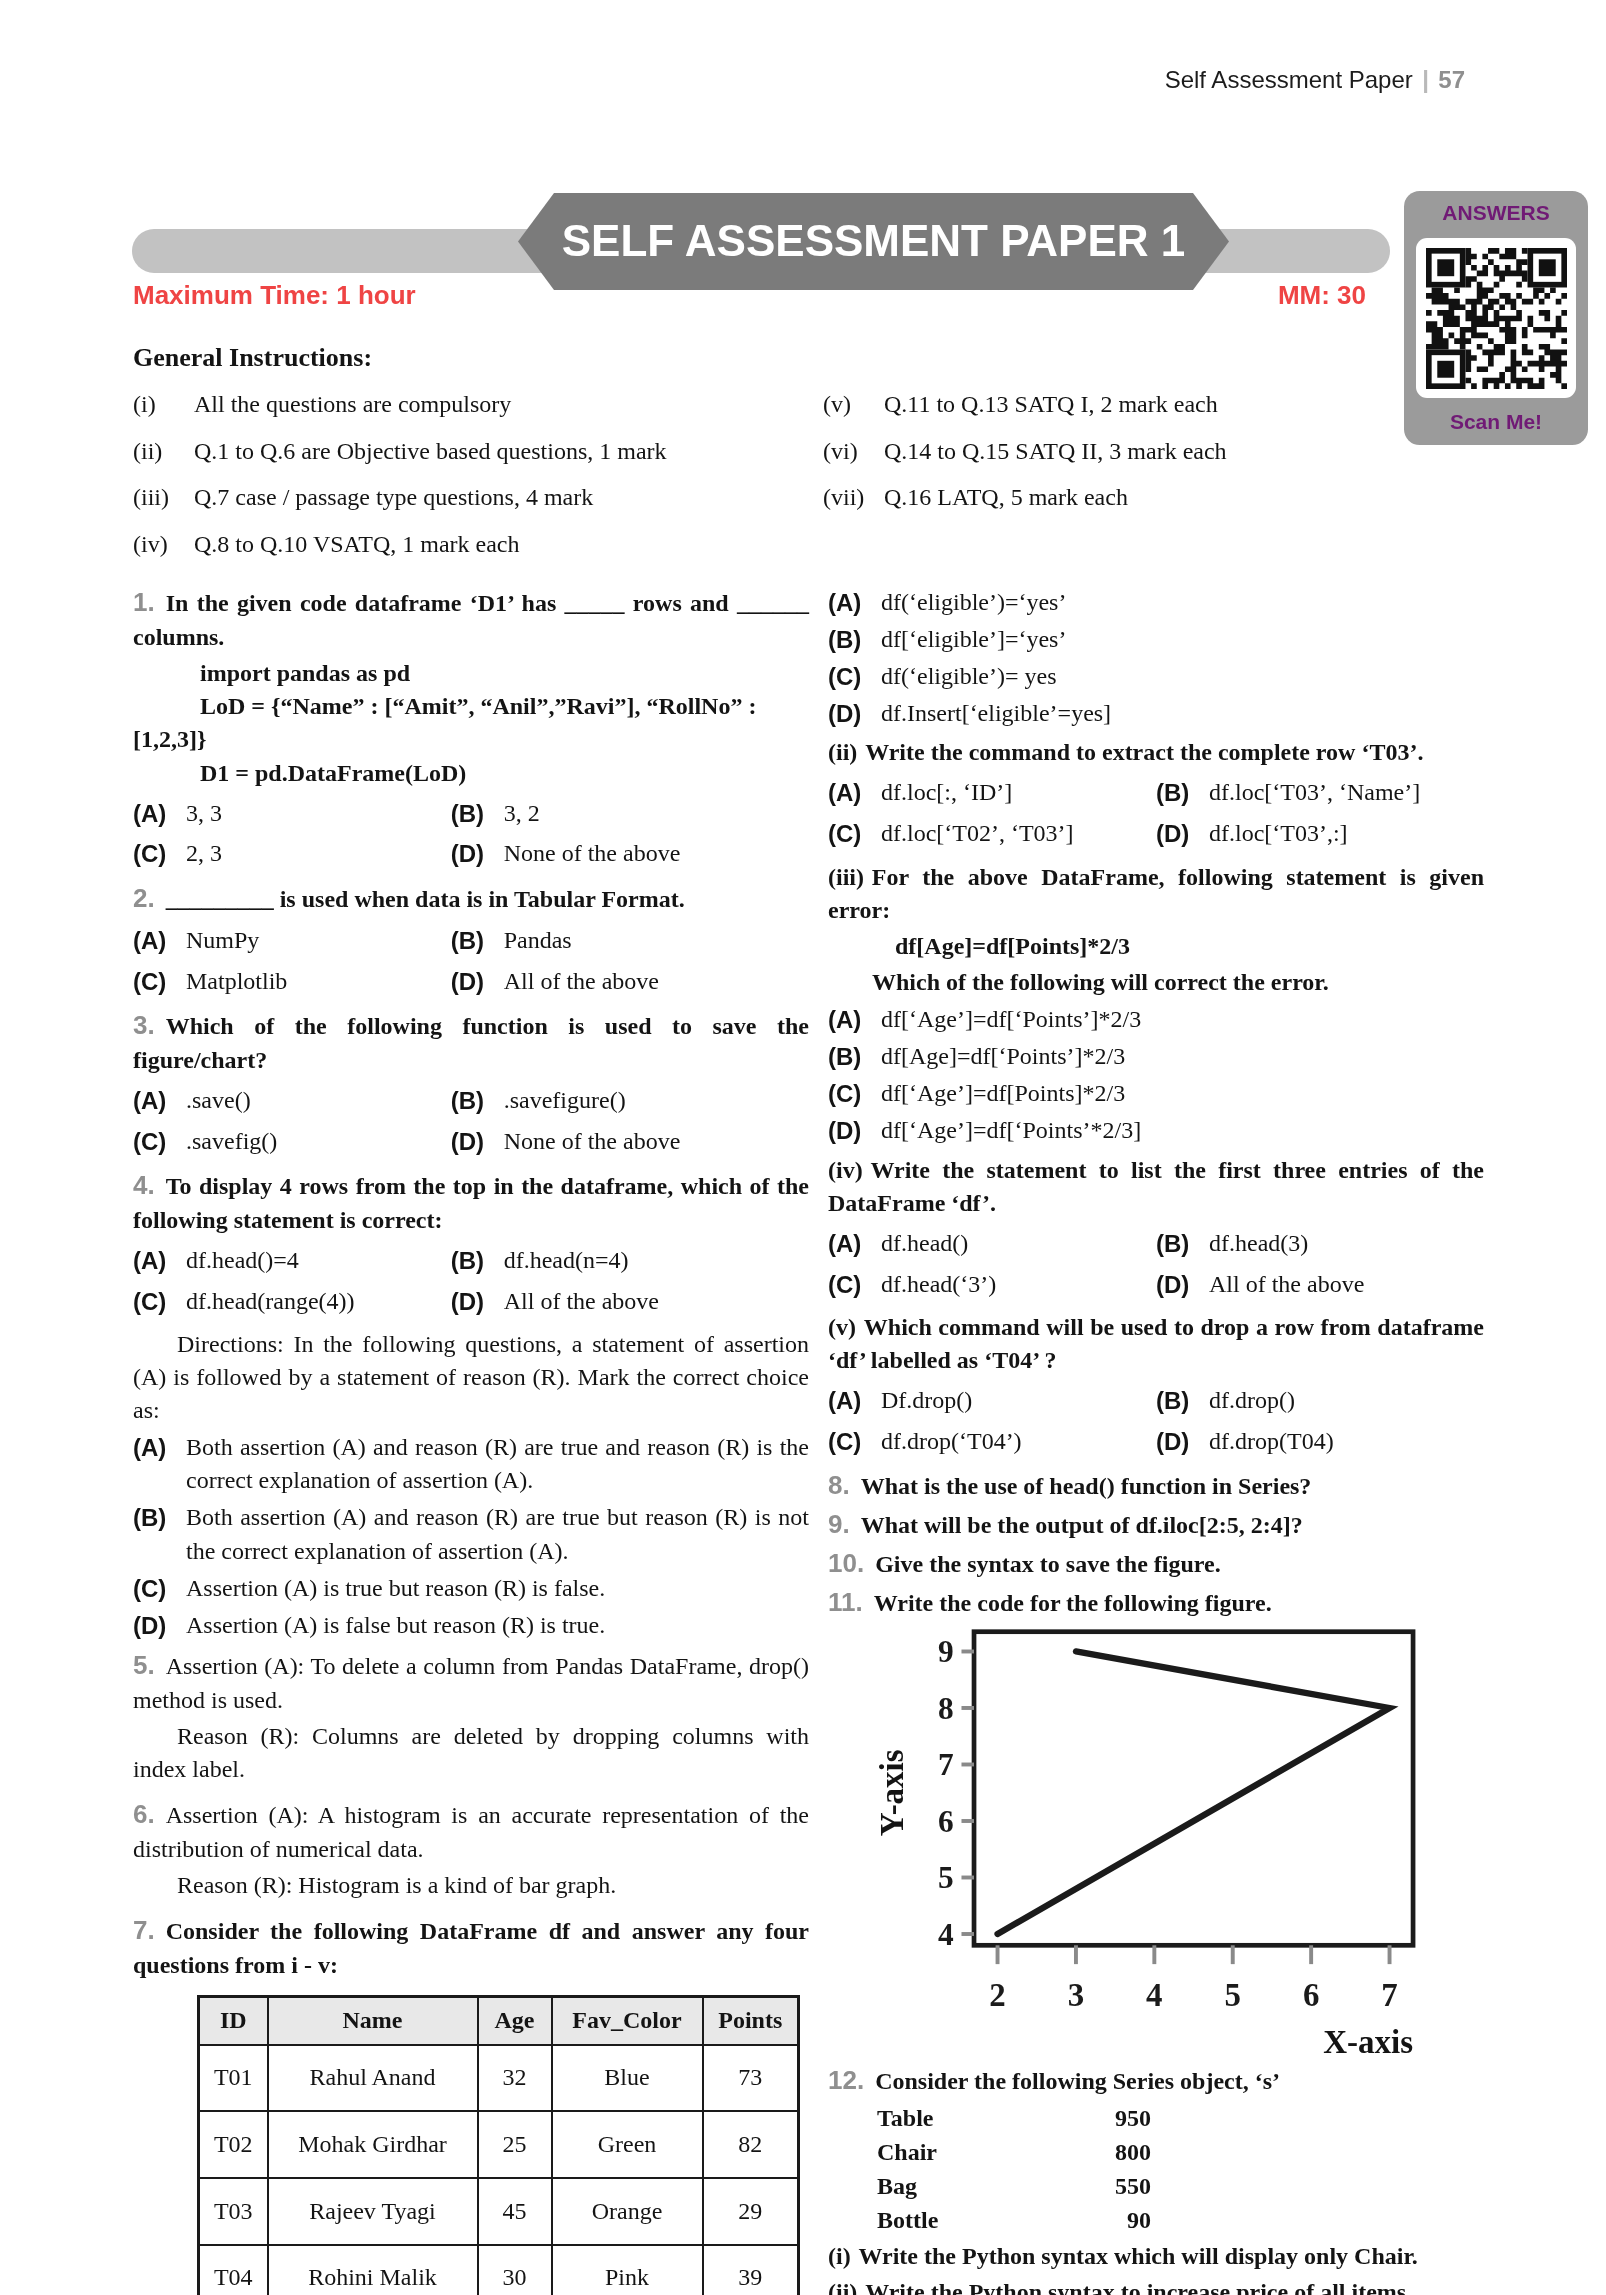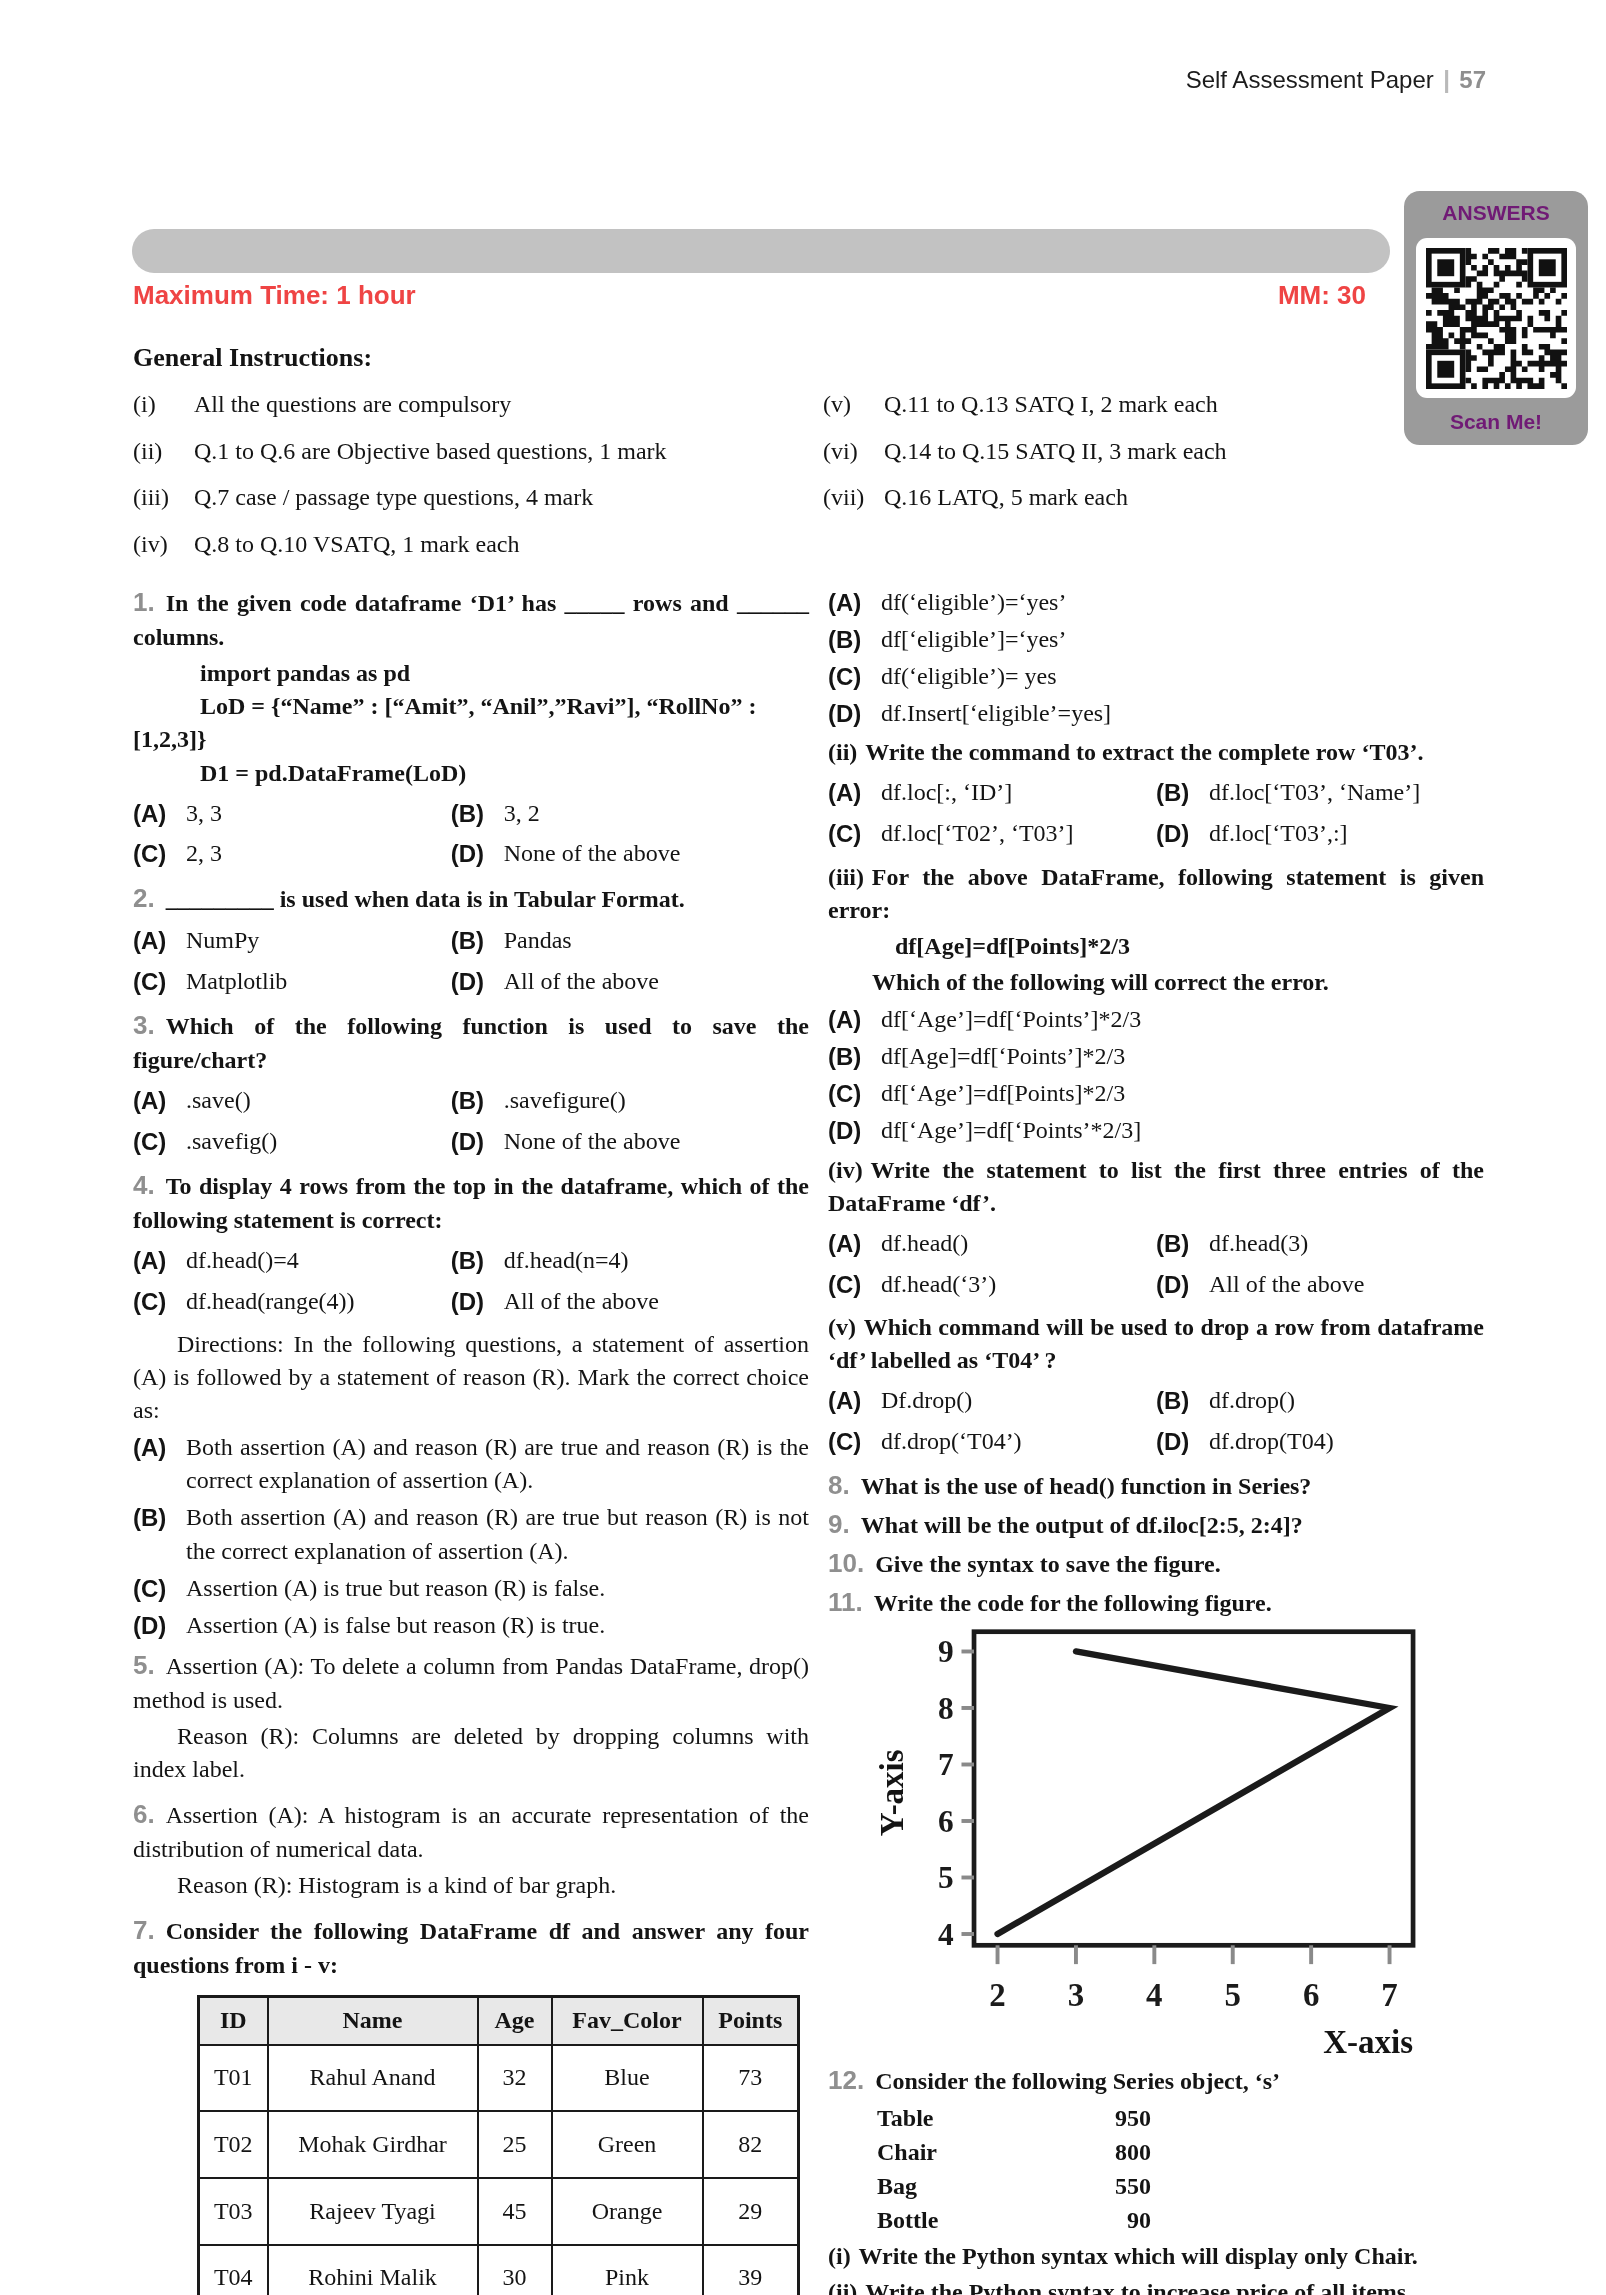--- a/index.html
+++ b/index.html
@@ -1,19 +1,19 @@
 <!DOCTYPE html>
 <html style="font-size:12.6px"><head>
 <meta charset="utf-8">
 <style>
   html,body{margin:0;padding:0;background:#ffffff;}
   .page{position:relative;width:1607px;height:2295px;background:#fff;overflow:hidden;
         font-family:"Liberation Serif", serif;font-size:24px;line-height:1.38;color:#141414;}
   
-  .runhead{position:absolute;top:63px;right:121px;font-family:"Liberation Sans",sans-serif;
+  .runhead{position:absolute;top:63px;right:142px;font-family:"Liberation Sans",sans-serif;
            font-size:24px;color:#1c1c1c;white-space:nowrap;margin-left:20px;}
   .runhead .sep{color:#b9b9b9;font-weight:700;margin:0 9.4px;}
   .runhead .num{color:#8f8f8f;font-weight:700;}
   
   .bar{position:absolute;left:132px;top:229px;width:1258px;height:44px;background:#c2c2c2;border-radius:22px;}
   .ribbon{position:absolute;left:518px;top:193px;width:711px;height:97px;background:#7b7b7b;
           clip-path:polygon(36px 0,675px 0,100% 50%,675px 100%,36px 100%,0 50%);
           display:flex;align-items:center;justify-content:center;}
   .ribbon .t{color:#fff;font-family:"Liberation Sans",sans-serif;font-weight:700;font-size:44px;letter-spacing:0px;white-space:nowrap;}
   
@@ -68,20 +68,23 @@
 </head>
 <body>
 
 <div class="page">
 
   <div class="runhead">
     <span>Self Assessment Paper</span><span class="sep">|</span><span class="num">57</span>
   </div>
 
   <div class="bar"></div>
+  <div class="ribbon">
+    <span class="t">SELF ASSESSMENT PAPER 1</span>
+  </div>
 
   <div class="qrpanel">
     <div class="qrlabel">ANSWERS</div>
     <div class="qrbox">
       <svg id="qr-svg" width="141" height="141" viewBox="0 0 180 180">
           <path d="M50.4 0.0h7.2v7.2h-7.2zM79.2 0.0h7.2v7.2h-7.2zM86.4 0.0h7.2v7.2h-7.2zM100.8 0.0h7.2v7.2h-7.2zM108.0 0.0h7.2v7.2h-7.2zM122.4 0.0h7.2v7.2h-7.2zM50.4 7.2h7.2v7.2h-7.2zM57.6 7.2h7.2v7.2h-7.2zM72.0 7.2h7.2v7.2h-7.2zM93.6 7.2h7.2v7.2h-7.2zM100.8 7.2h7.2v7.2h-7.2zM108.0 7.2h7.2v7.2h-7.2zM50.4 14.4h7.2v7.2h-7.2zM79.2 14.4h7.2v7.2h-7.2zM115.2 14.4h7.2v7.2h-7.2zM122.4 14.4h7.2v7.2h-7.2zM57.6 21.6h7.2v7.2h-7.2zM72.0 21.6h7.2v7.2h-7.2zM86.4 21.6h7.2v7.2h-7.2zM100.8 21.6h7.2v7.2h-7.2zM115.2 21.6h7.2v7.2h-7.2zM64.8 28.8h7.2v7.2h-7.2zM72.0 28.8h7.2v7.2h-7.2zM86.4 28.8h7.2v7.2h-7.2zM93.6 28.8h7.2v7.2h-7.2zM100.8 28.8h7.2v7.2h-7.2zM108.0 28.8h7.2v7.2h-7.2zM115.2 28.8h7.2v7.2h-7.2zM122.4 28.8h7.2v7.2h-7.2zM50.4 36.0h7.2v7.2h-7.2zM57.6 36.0h7.2v7.2h-7.2zM93.6 36.0h7.2v7.2h-7.2zM122.4 36.0h7.2v7.2h-7.2zM50.4 43.2h7.2v7.2h-7.2zM64.8 43.2h7.2v7.2h-7.2zM86.4 43.2h7.2v7.2h-7.2zM115.2 43.2h7.2v7.2h-7.2zM7.2 50.4h7.2v7.2h-7.2zM14.4 50.4h7.2v7.2h-7.2zM36.0 50.4h7.2v7.2h-7.2zM64.8 50.4h7.2v7.2h-7.2zM72.0 50.4h7.2v7.2h-7.2zM79.2 50.4h7.2v7.2h-7.2zM136.8 50.4h7.2v7.2h-7.2zM144.0 50.4h7.2v7.2h-7.2zM158.4 50.4h7.2v7.2h-7.2zM0.0 57.6h7.2v7.2h-7.2zM7.2 57.6h7.2v7.2h-7.2zM14.4 57.6h7.2v7.2h-7.2zM21.6 57.6h7.2v7.2h-7.2zM64.8 57.6h7.2v7.2h-7.2zM72.0 57.6h7.2v7.2h-7.2zM93.6 57.6h7.2v7.2h-7.2zM100.8 57.6h7.2v7.2h-7.2zM115.2 57.6h7.2v7.2h-7.2zM136.8 57.6h7.2v7.2h-7.2zM151.2 57.6h7.2v7.2h-7.2zM172.8 57.6h7.2v7.2h-7.2zM7.2 64.8h7.2v7.2h-7.2zM14.4 64.8h7.2v7.2h-7.2zM21.6 64.8h7.2v7.2h-7.2zM28.8 64.8h7.2v7.2h-7.2zM36.0 64.8h7.2v7.2h-7.2zM50.4 64.8h7.2v7.2h-7.2zM57.6 64.8h7.2v7.2h-7.2zM64.8 64.8h7.2v7.2h-7.2zM79.2 64.8h7.2v7.2h-7.2zM86.4 64.8h7.2v7.2h-7.2zM100.8 64.8h7.2v7.2h-7.2zM108.0 64.8h7.2v7.2h-7.2zM122.4 64.8h7.2v7.2h-7.2zM129.6 64.8h7.2v7.2h-7.2zM144.0 64.8h7.2v7.2h-7.2zM165.6 64.8h7.2v7.2h-7.2zM28.8 72.0h7.2v7.2h-7.2zM36.0 72.0h7.2v7.2h-7.2zM43.2 72.0h7.2v7.2h-7.2zM57.6 72.0h7.2v7.2h-7.2zM72.0 72.0h7.2v7.2h-7.2zM79.2 72.0h7.2v7.2h-7.2zM93.6 72.0h7.2v7.2h-7.2zM108.0 72.0h7.2v7.2h-7.2zM0.0 79.2h7.2v7.2h-7.2zM14.4 79.2h7.2v7.2h-7.2zM21.6 79.2h7.2v7.2h-7.2zM28.8 79.2h7.2v7.2h-7.2zM50.4 79.2h7.2v7.2h-7.2zM57.6 79.2h7.2v7.2h-7.2zM72.0 79.2h7.2v7.2h-7.2zM86.4 79.2h7.2v7.2h-7.2zM115.2 79.2h7.2v7.2h-7.2zM144.0 79.2h7.2v7.2h-7.2zM151.2 79.2h7.2v7.2h-7.2zM172.8 79.2h7.2v7.2h-7.2zM21.6 86.4h7.2v7.2h-7.2zM28.8 86.4h7.2v7.2h-7.2zM36.0 86.4h7.2v7.2h-7.2zM50.4 86.4h7.2v7.2h-7.2zM57.6 86.4h7.2v7.2h-7.2zM64.8 86.4h7.2v7.2h-7.2zM72.0 86.4h7.2v7.2h-7.2zM86.4 86.4h7.2v7.2h-7.2zM93.6 86.4h7.2v7.2h-7.2zM100.8 86.4h7.2v7.2h-7.2zM108.0 86.4h7.2v7.2h-7.2zM115.2 86.4h7.2v7.2h-7.2zM129.6 86.4h7.2v7.2h-7.2zM151.2 86.4h7.2v7.2h-7.2zM165.6 86.4h7.2v7.2h-7.2zM0.0 93.6h7.2v7.2h-7.2zM7.2 93.6h7.2v7.2h-7.2zM21.6 93.6h7.2v7.2h-7.2zM28.8 93.6h7.2v7.2h-7.2zM36.0 93.6h7.2v7.2h-7.2zM57.6 93.6h7.2v7.2h-7.2zM64.8 93.6h7.2v7.2h-7.2zM72.0 93.6h7.2v7.2h-7.2zM79.2 93.6h7.2v7.2h-7.2zM86.4 93.6h7.2v7.2h-7.2zM100.8 93.6h7.2v7.2h-7.2zM129.6 93.6h7.2v7.2h-7.2zM165.6 93.6h7.2v7.2h-7.2zM0.0 100.8h7.2v7.2h-7.2zM7.2 100.8h7.2v7.2h-7.2zM14.4 100.8h7.2v7.2h-7.2zM43.2 100.8h7.2v7.2h-7.2zM50.4 100.8h7.2v7.2h-7.2zM57.6 100.8h7.2v7.2h-7.2zM93.6 100.8h7.2v7.2h-7.2zM100.8 100.8h7.2v7.2h-7.2zM108.0 100.8h7.2v7.2h-7.2zM122.4 100.8h7.2v7.2h-7.2zM136.8 100.8h7.2v7.2h-7.2zM144.0 100.8h7.2v7.2h-7.2zM151.2 100.8h7.2v7.2h-7.2zM158.4 100.8h7.2v7.2h-7.2zM165.6 100.8h7.2v7.2h-7.2zM172.8 100.8h7.2v7.2h-7.2zM7.2 108.0h7.2v7.2h-7.2zM14.4 108.0h7.2v7.2h-7.2zM28.8 108.0h7.2v7.2h-7.2zM43.2 108.0h7.2v7.2h-7.2zM57.6 108.0h7.2v7.2h-7.2zM64.8 108.0h7.2v7.2h-7.2zM72.0 108.0h7.2v7.2h-7.2zM100.8 108.0h7.2v7.2h-7.2zM108.0 108.0h7.2v7.2h-7.2zM122.4 108.0h7.2v7.2h-7.2zM158.4 108.0h7.2v7.2h-7.2zM7.2 115.2h7.2v7.2h-7.2zM14.4 115.2h7.2v7.2h-7.2zM21.6 115.2h7.2v7.2h-7.2zM36.0 115.2h7.2v7.2h-7.2zM43.2 115.2h7.2v7.2h-7.2zM50.4 115.2h7.2v7.2h-7.2zM79.2 115.2h7.2v7.2h-7.2zM100.8 115.2h7.2v7.2h-7.2zM108.0 115.2h7.2v7.2h-7.2zM172.8 115.2h7.2v7.2h-7.2zM0.0 122.4h7.2v7.2h-7.2zM7.2 122.4h7.2v7.2h-7.2zM14.4 122.4h7.2v7.2h-7.2zM21.6 122.4h7.2v7.2h-7.2zM43.2 122.4h7.2v7.2h-7.2zM64.8 122.4h7.2v7.2h-7.2zM86.4 122.4h7.2v7.2h-7.2zM93.6 122.4h7.2v7.2h-7.2zM122.4 122.4h7.2v7.2h-7.2zM144.0 122.4h7.2v7.2h-7.2zM151.2 122.4h7.2v7.2h-7.2zM50.4 129.6h7.2v7.2h-7.2zM72.0 129.6h7.2v7.2h-7.2zM79.2 129.6h7.2v7.2h-7.2zM86.4 129.6h7.2v7.2h-7.2zM93.6 129.6h7.2v7.2h-7.2zM108.0 129.6h7.2v7.2h-7.2zM122.4 129.6h7.2v7.2h-7.2zM129.6 129.6h7.2v7.2h-7.2zM151.2 129.6h7.2v7.2h-7.2zM158.4 129.6h7.2v7.2h-7.2zM165.6 129.6h7.2v7.2h-7.2zM172.8 129.6h7.2v7.2h-7.2zM50.4 136.8h7.2v7.2h-7.2zM57.6 136.8h7.2v7.2h-7.2zM79.2 136.8h7.2v7.2h-7.2zM108.0 136.8h7.2v7.2h-7.2zM144.0 136.8h7.2v7.2h-7.2zM158.4 136.8h7.2v7.2h-7.2zM165.6 136.8h7.2v7.2h-7.2zM50.4 144.0h7.2v7.2h-7.2zM79.2 144.0h7.2v7.2h-7.2zM108.0 144.0h7.2v7.2h-7.2zM115.2 144.0h7.2v7.2h-7.2zM129.6 144.0h7.2v7.2h-7.2zM136.8 144.0h7.2v7.2h-7.2zM144.0 144.0h7.2v7.2h-7.2zM151.2 144.0h7.2v7.2h-7.2zM158.4 144.0h7.2v7.2h-7.2zM165.6 144.0h7.2v7.2h-7.2zM172.8 144.0h7.2v7.2h-7.2zM50.4 151.2h7.2v7.2h-7.2zM64.8 151.2h7.2v7.2h-7.2zM72.0 151.2h7.2v7.2h-7.2zM100.8 151.2h7.2v7.2h-7.2zM108.0 151.2h7.2v7.2h-7.2zM122.4 151.2h7.2v7.2h-7.2zM144.0 151.2h7.2v7.2h-7.2zM165.6 151.2h7.2v7.2h-7.2zM93.6 158.4h7.2v7.2h-7.2zM108.0 158.4h7.2v7.2h-7.2zM158.4 158.4h7.2v7.2h-7.2zM165.6 158.4h7.2v7.2h-7.2zM50.4 165.6h7.2v7.2h-7.2zM72.0 165.6h7.2v7.2h-7.2zM79.2 165.6h7.2v7.2h-7.2zM86.4 165.6h7.2v7.2h-7.2zM93.6 165.6h7.2v7.2h-7.2zM108.0 165.6h7.2v7.2h-7.2zM115.2 165.6h7.2v7.2h-7.2zM122.4 165.6h7.2v7.2h-7.2zM129.6 165.6h7.2v7.2h-7.2zM144.0 165.6h7.2v7.2h-7.2zM165.6 165.6h7.2v7.2h-7.2zM57.6 172.8h7.2v7.2h-7.2zM72.0 172.8h7.2v7.2h-7.2zM86.4 172.8h7.2v7.2h-7.2zM100.8 172.8h7.2v7.2h-7.2zM115.2 172.8h7.2v7.2h-7.2zM129.6 172.8h7.2v7.2h-7.2zM136.8 172.8h7.2v7.2h-7.2zM144.0 172.8h7.2v7.2h-7.2zM172.8 172.8h7.2v7.2h-7.2z" fill="#111"></path>
           <rect x="0.0" y="0.0" width="50.4" height="50.4" fill="#111"></rect>
           <rect x="7.2" y="7.2" width="36.0" height="36.0" fill="#fff"></rect>
           <rect x="14.4" y="14.4" width="21.6" height="21.6" fill="#111"></rect>
           <rect x="129.6" y="0.0" width="50.4" height="50.4" fill="#111"></rect>

